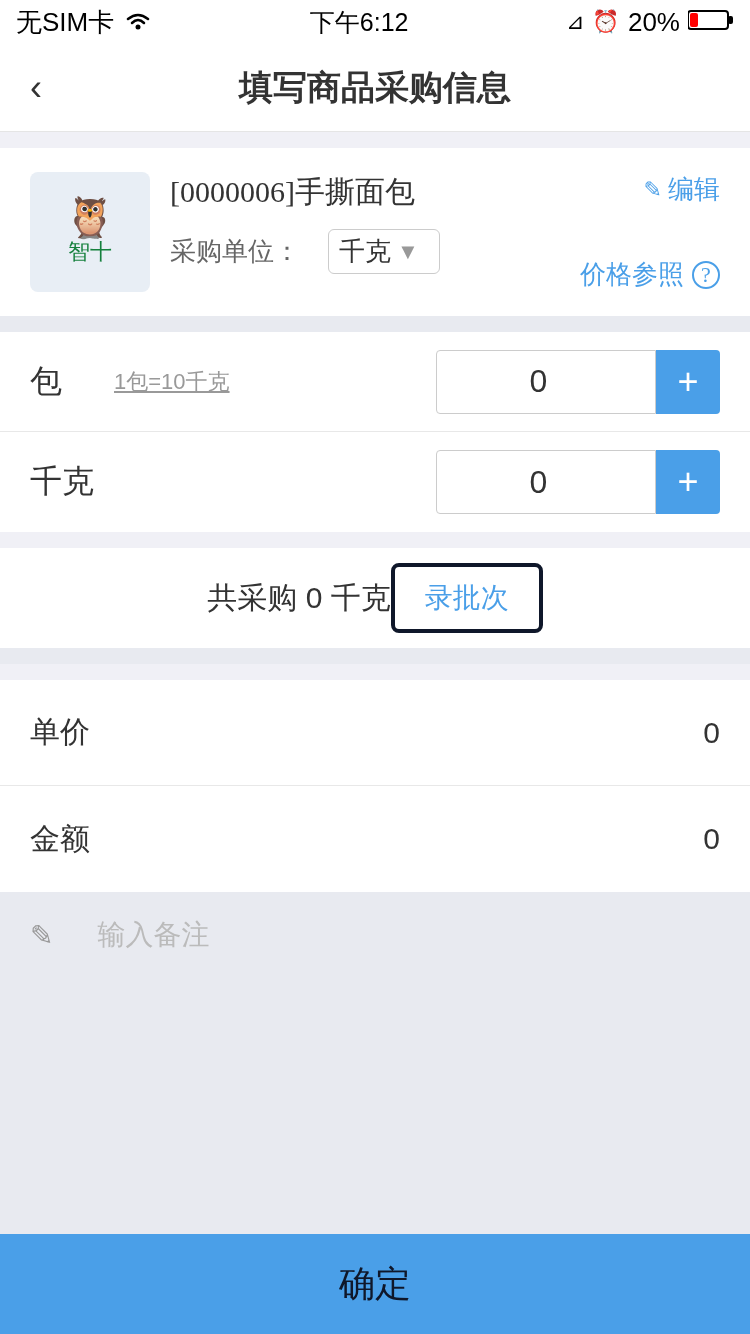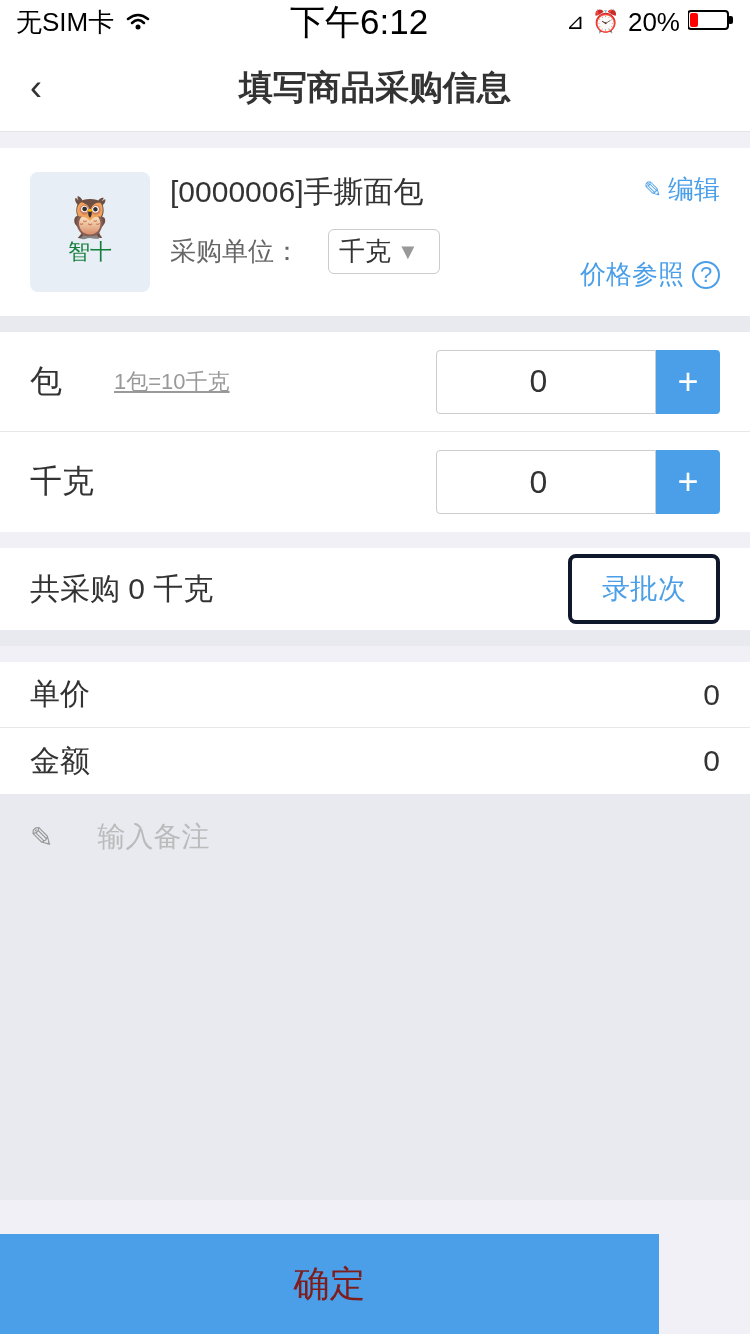--- a/index.html
+++ b/index.html
@@ -25,21 +25,21 @@
       font-size: 28px;
       color: #000;
     }
     .status-left {
       display: flex;
       align-items: center;
       gap: 10px;
       font-size: 26px;
     }
     .status-center {
-      font-size: 35px;
+      font-size: 25px;
       font-weight: 500;
     }
     .status-right {
       display: flex;
       align-items: center;
       gap: 8px;
       font-size: 26px;
     }
 
     
@@ -93,20 +93,21 @@
     .product-owl {
       font-size: 40px;
       line-height: 1;
     }
     .product-brand {
       font-size: 22px;
       color: #15803d;
     }
     .product-info {
       flex: 1;
+      font-family: Liberation Serif, serif;
     }
     .product-name {
       font-size: 30px;
       color: #333;
       font-weight: 500;
       margin-bottom: 16px;
     }
     .product-unit-row {
       display: flex;
       align-items: center;
@@ -142,20 +143,21 @@
     }
     .price-ref {
       position: absolute;
       bottom: 24px;
       right: 30px;
       color: #4a9fe8;
       font-size: 26px;
       display: flex;
       align-items: center;
       gap: 8px;
+      font-family: Liberation Serif, serif;
     }
     .price-ref-help {
       width: 28px;
       height: 28px;
       border: 2px solid #4a9fe8;
       border-radius: 50%;
       display: inline-flex;
       align-items: center;
       justify-content: center;
       font-size: 22px;
@@ -222,24 +224,24 @@
       align-items: center;
       justify-content: center;
       cursor: pointer;
     }
 
     
     .total-section {
       background: #fff;
       margin-top: 16px;
       padding: 0 30px;
-      height: 82px;
-      display: flex;
-      align-items: center;
-      justify-content: space-between;
+      height: 100px;
+      display: flex;
+      align-items: center;
+      justify-content: center;
     }
     .total-text {
       font-size: 30px;
       color: #333;
     }
     .batch-btn {
       border: 4px solid #0f172a;
       border-radius: 8px;
       padding: 12px 30px;
       color: #4a9fe8;
@@ -251,21 +253,21 @@
     
     .price-section {
       background: #fff;
       margin-top: 16px;
     }
     .price-row {
       display: flex;
       align-items: center;
       justify-content: space-between;
       padding: 0 30px;
-      height: 66px;
+      height: 106px;
       border-bottom: 1px solid #e8e8e8;
     }
     .price-row:last-child {
       border-bottom: none;
     }
     .price-label {
       font-size: 30px;
       color: #333;
     }
     .price-value {
@@ -298,24 +300,24 @@
       background: #e8eaf0;
       flex: 1;
       min-height: 300px;
     }
 
     
     .confirm-btn {
       position: fixed;
       bottom: 0;
       left: 0;
-      width: 659px;
+      width: 750px;
       height: 100px;
       background: #4a9fe8;
-      color: #7f1d1d;
+      color: #0f172a;
       font-size: 36px;
       border: none;
       cursor: pointer;
       display: flex;
       align-items: center;
       justify-content: center;
       font-family: Liberation Mono, monospace;
     }
   </style>
 </head>

